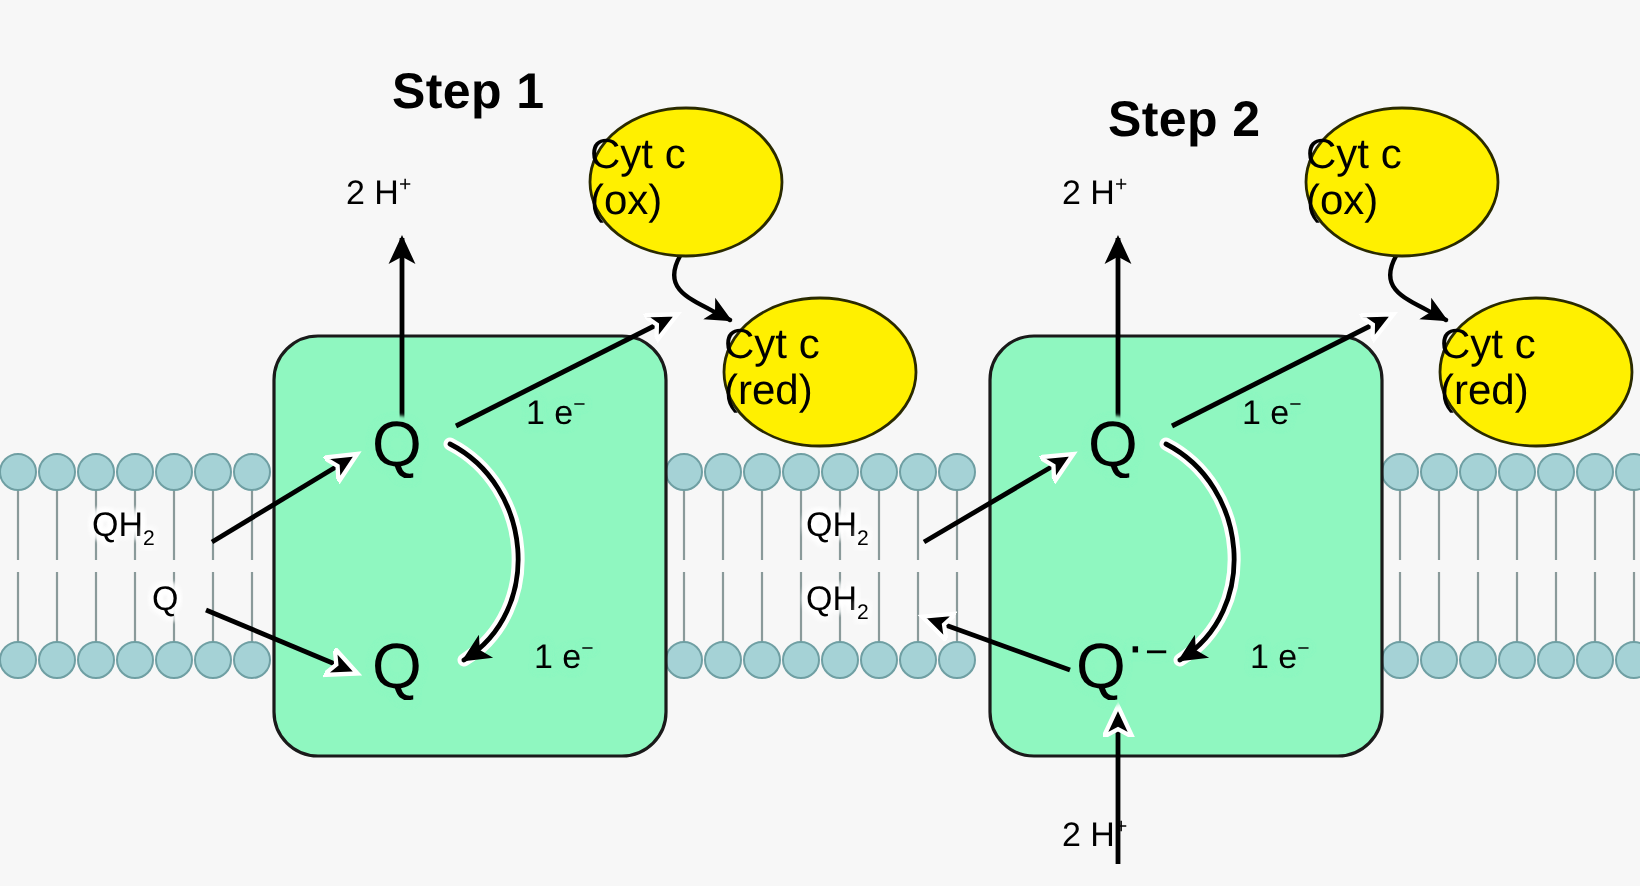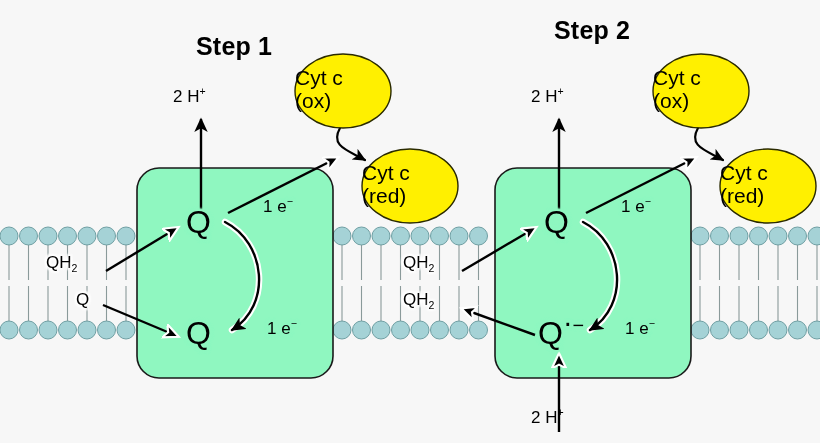--- a/index.html
+++ b/index.html
@@ -255,21 +255,21 @@
   </div>
 
   <div class="txt label-md halo" style="left:46px; top:254px;">
     <span>QH</span><sub>2</sub>
   </div>
 
   <div class="txt label-md halo" style="left:76px; top:291px;">
     <span>Q</span>
   </div>
 
-  <div class="txt step-title" style="left:554px; top:18px;">Step 2</div>
+  <div class="txt step-title" style="left:554px; top:48px;">Step 2</div>
 
   <div class="txt label-md" style="left:531px; top:88px;">
     <span>2 H</span><sup>+</sup>
   </div>
 
   <div class="txt label-md" style="left:531px; top:409px;">
     <span>2 H</span><sup>+</sup>
   </div>
 
   <div class="txt label-lg halo-mint" style="left:544px; top:206px;">Q</div>

